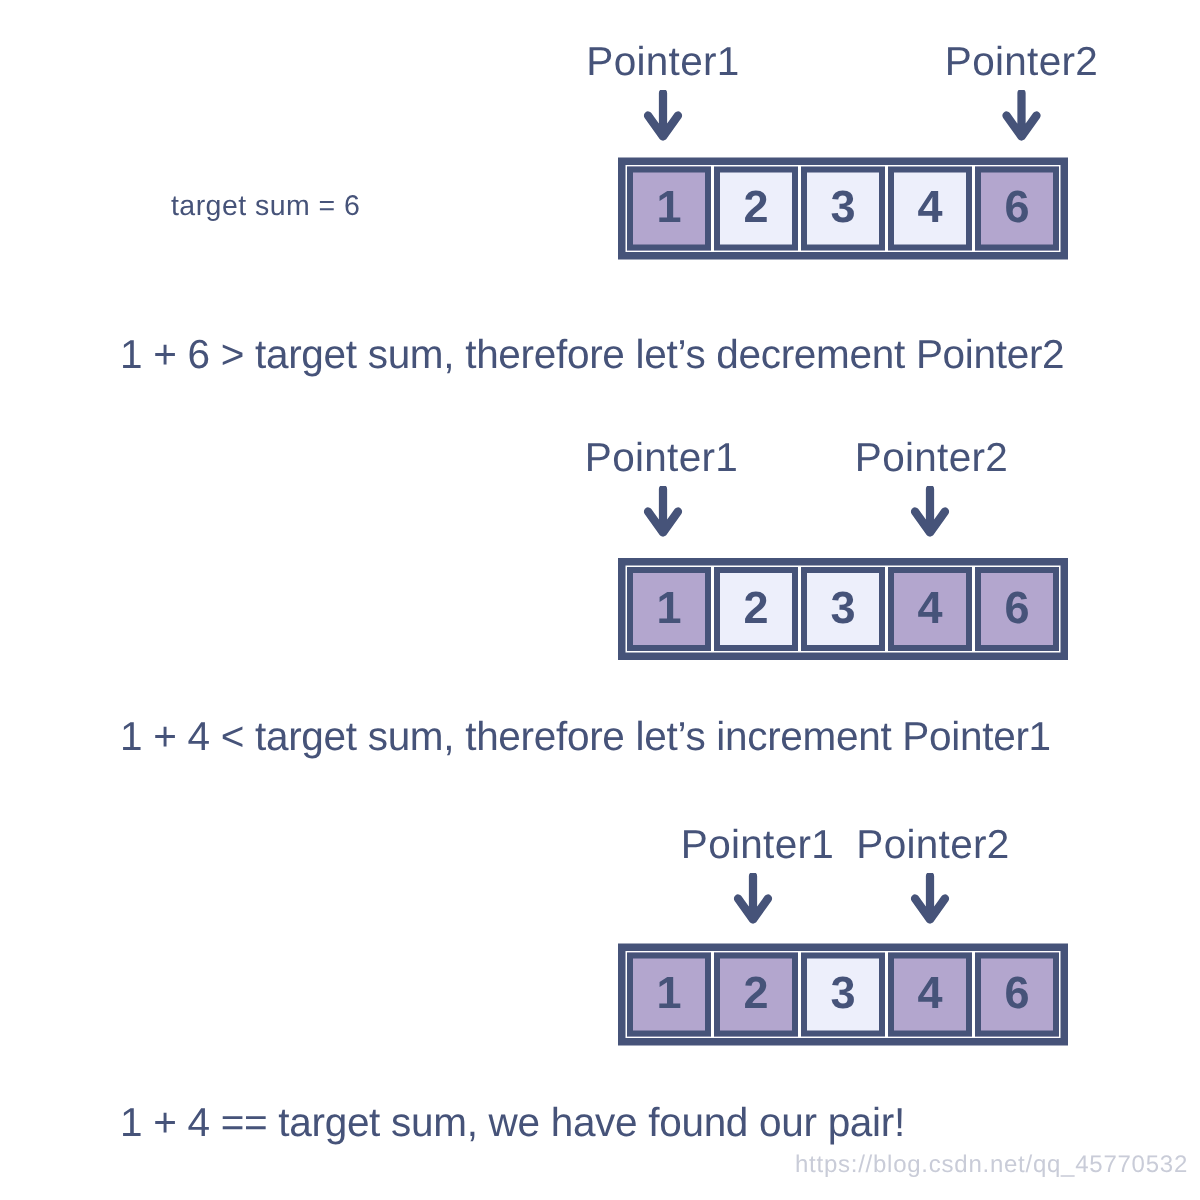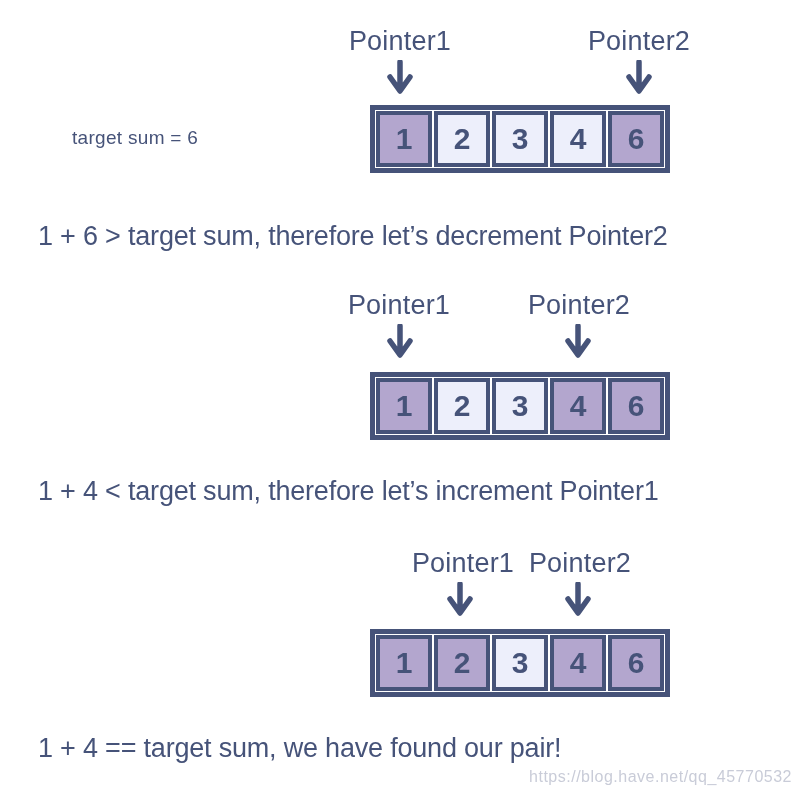--- a/index.html
+++ b/index.html
@@ -4,21 +4,21 @@
 <style>
   * { margin: 0; padding: 0; box-sizing: border-box; }
   html, body { width: 800px; height: 800px; }
   body {
     position: relative;
     background: var(--background, #ffffff);
     font-family: "Liberation Sans", sans-serif;
     color: var(--ink, #465379);
     overflow: hidden;
   }
-  .canvas { position: absolute; inset: 0; }
+  .canvas { position: absolute; inset: 0; margin-left: 42px; }
 
   .plabel {
     position: absolute;
     width: 240px;
     transform: translateX(-50%);
     text-align: center;
     font-size: 27px;
     letter-spacing: 0.2px;
     white-space: nowrap;
   }
@@ -144,15 +144,15 @@
       <div class="cell hl">1</div>
       <div class="cell hl">2</div>
       <div class="cell">3</div>
       <div class="cell hl">4</div>
       <div class="cell hl">6</div>
     </div>
 
     <div class="caption" style="top:733px">1 + 4 == target sum, we have found our pair!</div>
   </div>
 
-  <div class="watermark">https://blog.have.net/qq_45770532</div>
+  <div class="watermark">https://blog.csdn.net/qq_45770532</div>
 
 </div>
 
 </body></html>

